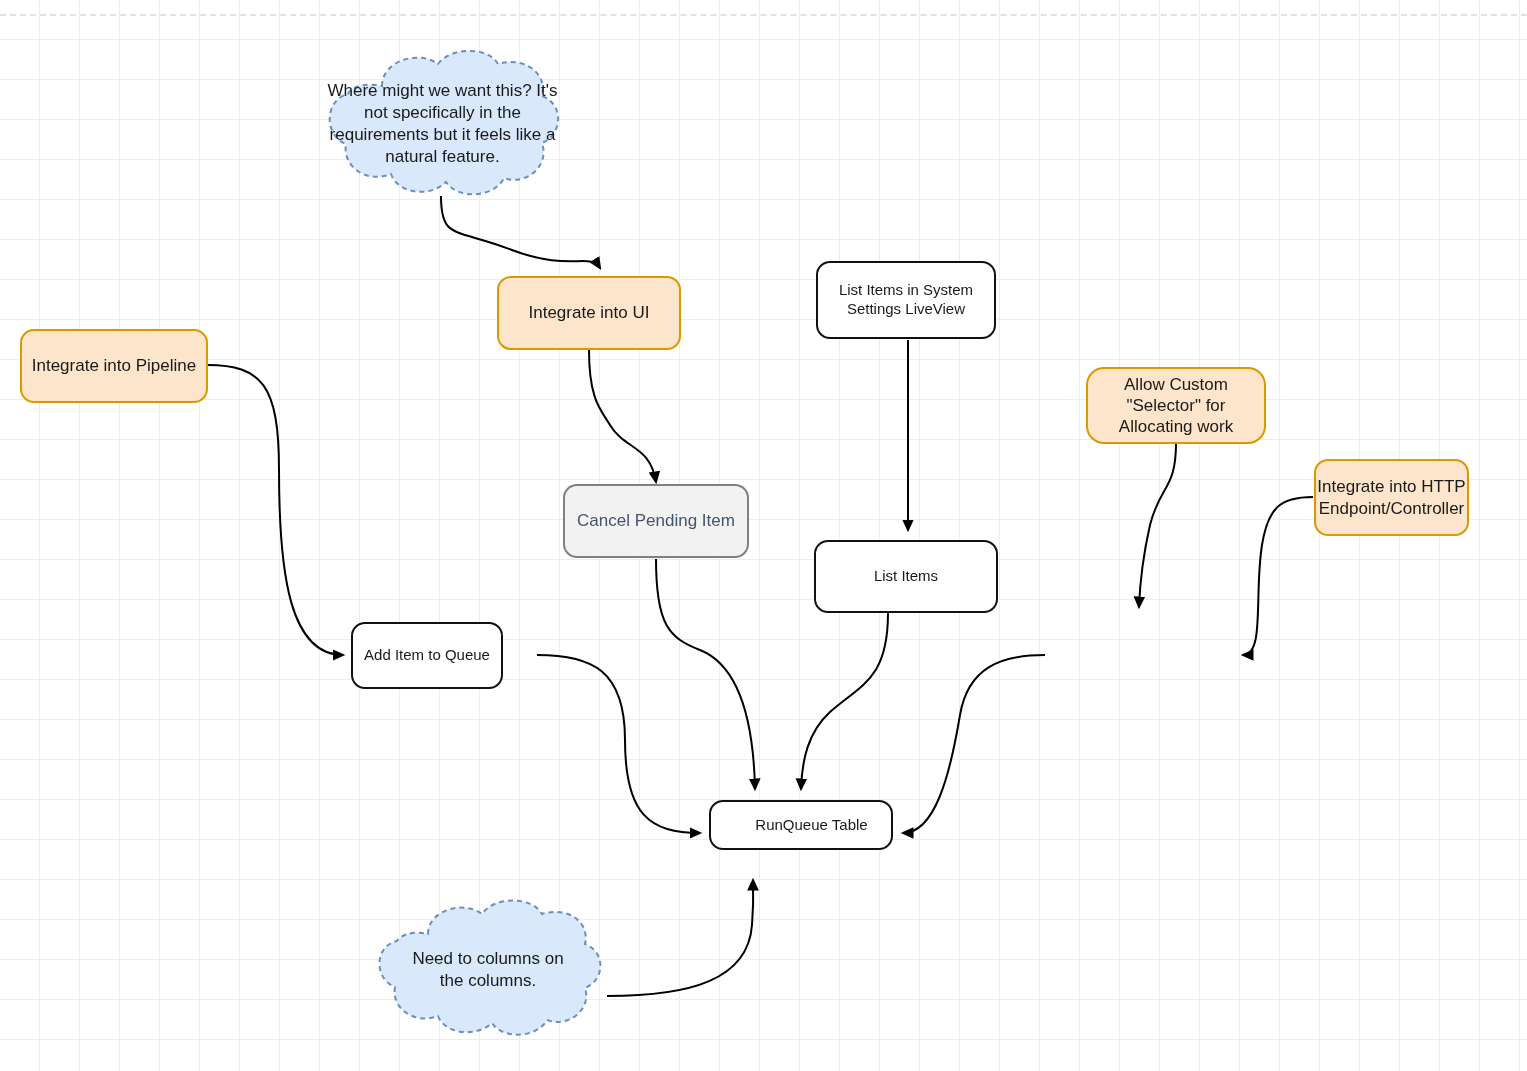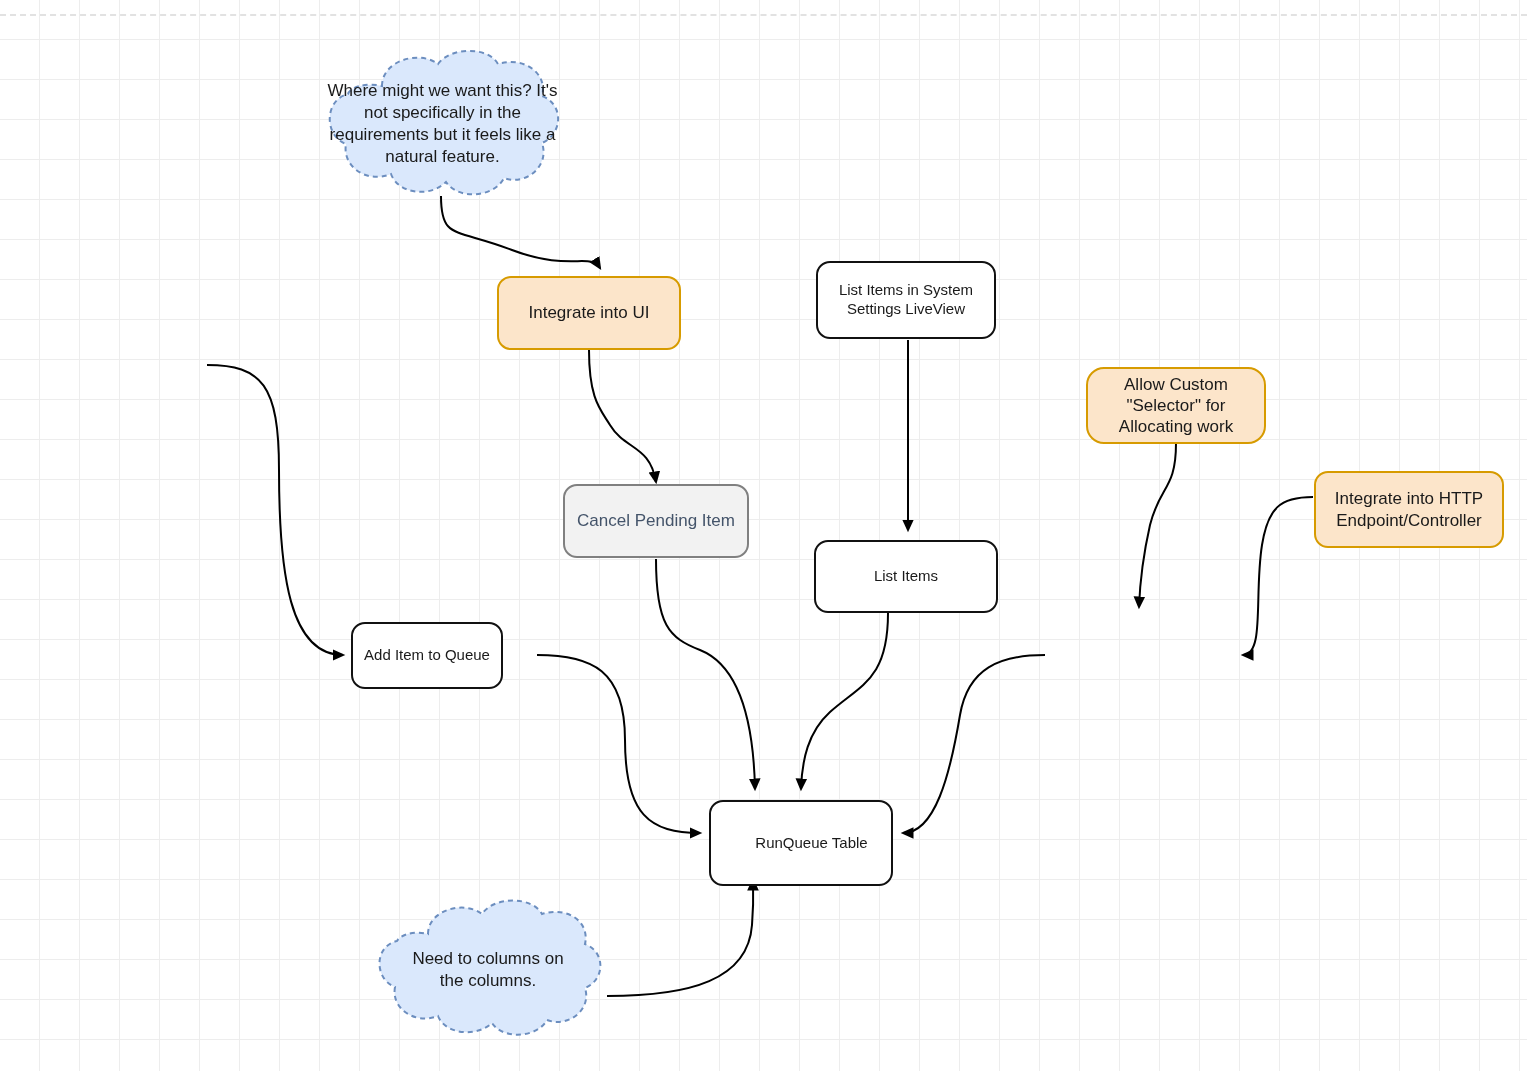--- a/index.html
+++ b/index.html
@@ -140,47 +140,50 @@
                C 6,81 6,48 29,43
                C 31,38 44,32 60,36 Z" fill="#dae8fc" stroke="#6c8ebf" stroke-width="2" stroke-dasharray="5 4"></path>
     </svg>
     <div class="cloud-text" style="top:50px; padding:0 36px;">Need to columns on the columns.</div>
   </div>
 
   <div class="node orange" style="left:497px; top:276px; width:184px; height:74px;">
     <span>Integrate into UI</span>
   </div>
 
+  <div class="node orange" style="left:20px; top:329px; width:188px; height:74px;">
+    <span>Integrate into Pipeline</span>
+  </div>
 
   <div class="node proc" style="left:816px; top:261px; width:180px; height:78px;">
     <span>List Items in System
 Settings LiveView</span>
   </div>
 
   <div class="node orange" style="left:1086px; top:367px; width:180px; height:77px;border-radius:18px;">
     <span>Allow Custom
 "Selector" for
 Allocating work</span>
   </div>
 
-  <div class="node orange" style="left:1314px; top:471px; width:190px; height:77px;">
+  <div class="node orange" style="left:1314px; top:459px; width:155px; height:77px;">
     <span>Integrate into HTTP
 Endpoint/Controller</span>
   </div>
 
   <div class="node dim" style="left:563px; top:484px; width:186px; height:74px;">
     <span>Cancel Pending Item</span>
   </div>
 
   <div class="node proc" style="left:814px; top:540px; width:184px; height:73px;">
     <span>List Items</span>
   </div>
 
 
   <div class="node proc" style="left:351px; top:622px; width:152px; height:67px;">
     <span>Add Item to Queue</span>
   </div>
 
-  <div class="node proc" style="left:709px; top:800px; width:184px; height:86px;padding-left:21px;">
+  <div class="node proc" style="left:709px; top:800px; width:184px; height:50px;padding-left:21px;">
     <span>RunQueue Table</span>
   </div>
 
 </div>
 
 </body></html>

